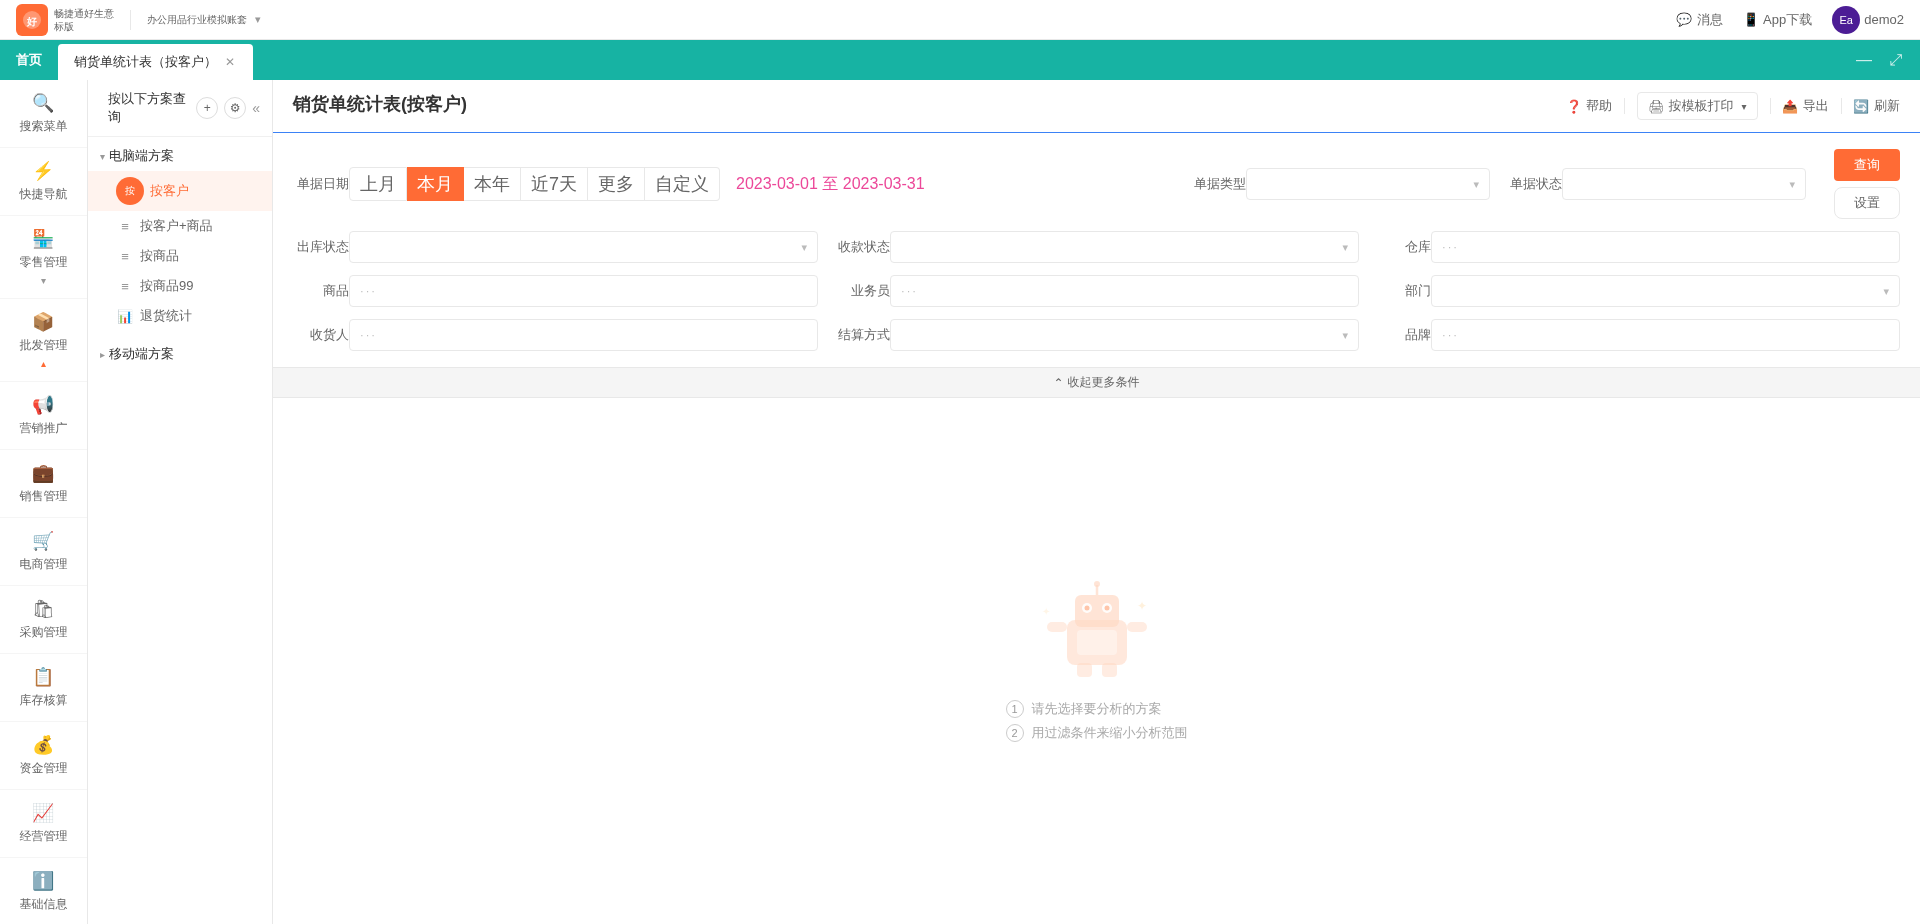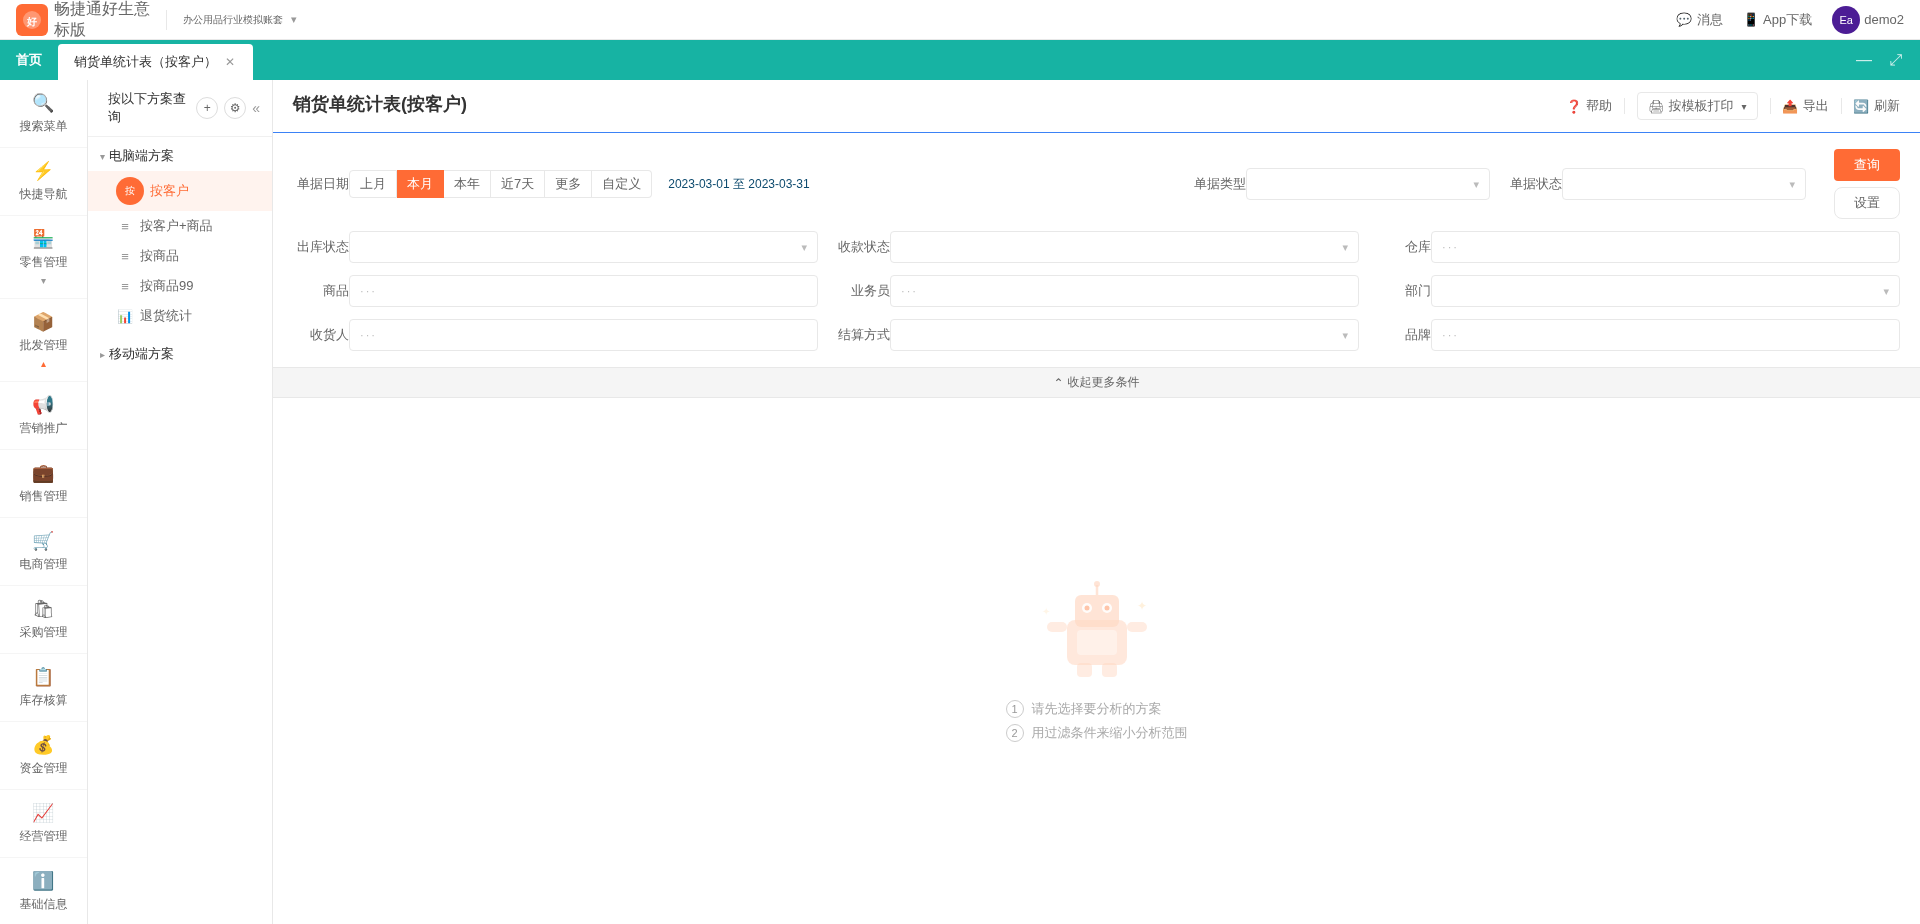--- a/index.html
+++ b/index.html
@@ -6,21 +6,21 @@
     body { font-family: 'Microsoft YaHei', Arial, sans-serif; font-size: 13px; background: #f0f2f5; color: #333; overflow: hidden; }
 
     
     .app-container { display: flex; flex-direction: column; height: 924px; width: 1920px; }
 
     
     .top-bar { height: 40px; background: #fff; display: flex; align-items: center; justify-content: space-between; padding: 0 16px; border-bottom: 1px solid #e8e8e8; flex-shrink: 0; }
     .top-bar-left { display: flex; align-items: center; gap: 8px; }
     .logo-area { display: flex; align-items: center; gap: 6px; }
     .logo-icon { width: 32px; height: 32px; background: #ff6b35; border-radius: 6px; display: flex; align-items: center; justify-content: center; color: white; font-size: 14px; font-weight: bold; }
-    .logo-text { font-size: 16px; color: #666; line-height: 1.3; }
+    .logo-text { font-size: 10px; color: #666; line-height: 1.3; }
     .top-bar-title { font-size: 10px; color: #666; }
     .top-bar-dropdown { color: #999; font-size: 11px; cursor: pointer; }
     .top-bar-right { display: flex; align-items: center; gap: 20px; }
     .top-bar-item { display: flex; align-items: center; gap: 4px; color: #666; font-size: 13px; cursor: pointer; }
     .user-avatar { width: 28px; height: 28px; border-radius: 50%; background: #4c1d95; display: flex; align-items: center; justify-content: center; color: white; font-size: 12px; overflow: hidden; }
 
     
     .tab-bar { height: 40px; background: #17b3a3; display: flex; align-items: center; padding: 0 0; flex-shrink: 0; }
     .tab-item { height: 40px; display: flex; align-items: center; padding: 0 16px; cursor: pointer; color: rgba(255,255,255,0.8); font-size: 13px; gap: 6px; }
     .tab-item.home { color: white; font-weight: bold; }
@@ -72,26 +72,26 @@
     .filter-item { display: flex; align-items: center; flex: 1; }
     .filter-label { color: #666; font-size: 13px; white-space: nowrap; min-width: 56px; text-align: right; }
     .filter-input { flex: 1; height: 32px; border: 1px solid #e8e8e8; border-radius: 4px; padding: 0 10px; font-size: 13px; color: #333; display: flex; align-items: center; justify-content: space-between; cursor: pointer; background: white; }
     .filter-input .placeholder { color: #bbb; }
     .filter-input .arrow { color: #bbb; font-size: 11px; }
     .filter-input .dots { color: #bbb; font-size: 11px; letter-spacing: 2px; }
     
     
     .date-filter { display: flex; align-items: center; gap: 8px; }
     .date-tabs { display: flex; gap: 0; }
-    .date-tab { padding: 4px 10px; font-size: 13px; cursor: pointer; color: #666; border: 1px solid #e8e8e8; background: white; }
+    .date-tab { padding: 4px 10px; font-size: 18px; cursor: pointer; color: #666; border: 1px solid #e8e8e8; background: white; }
     .date-tab:first-child { border-radius: 4px 0 0 4px; }
     .date-tab:last-child { border-radius: 0 4px 4px 0; }
     .date-tab + .date-tab { border-left: none; }
     .date-tab.active { background: #ff6b35; color: white; border-color: #ff6b35; }
-    .date-range-text { font-size: 12px; color: #0c4a6e; margin-left: 8px; }
+    .date-range-text { font-size: 16px; color: #ec4899; margin-left: 8px; }
 
     
     .collapse-bar { background: #f5f5f5; display: flex; align-items: center; justify-content: center; padding: 6px; cursor: pointer; border-bottom: 1px solid #e8e8e8; flex-shrink: 0; }
     .collapse-bar-text { font-size: 12px; color: #666; display: flex; align-items: center; gap: 4px; }
 
     
     .btn-primary { background: #ff6b35; color: white; border: none; border-radius: 4px; padding: 7px 20px; font-size: 13px; cursor: pointer; white-space: nowrap; }
     .btn-secondary { background: white; color: #666; border: 1px solid #e8e8e8; border-radius: 8px; padding: 6px 16px; font-size: 13px; cursor: pointer; white-space: nowrap; }
 
     .search-buttons { display: flex; flex-direction: column; gap: 6px; margin-left: 12px; }

